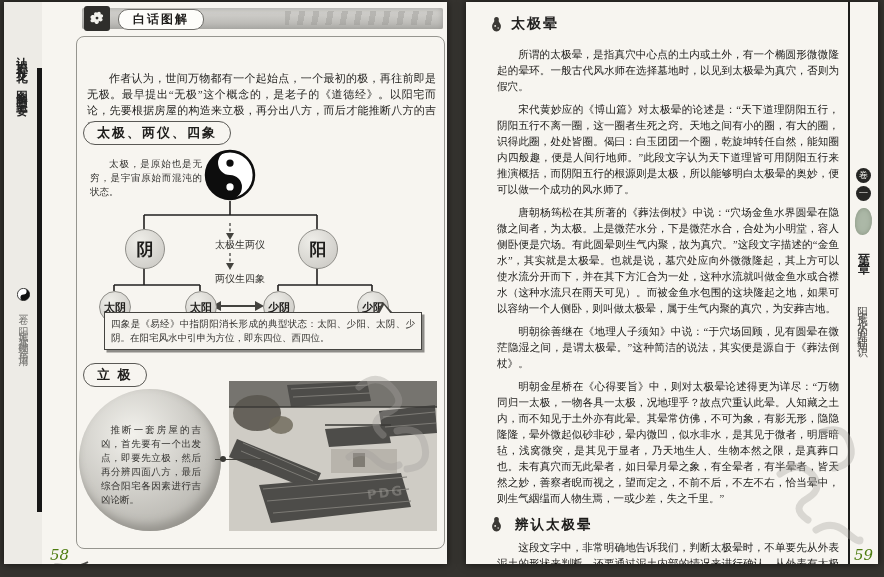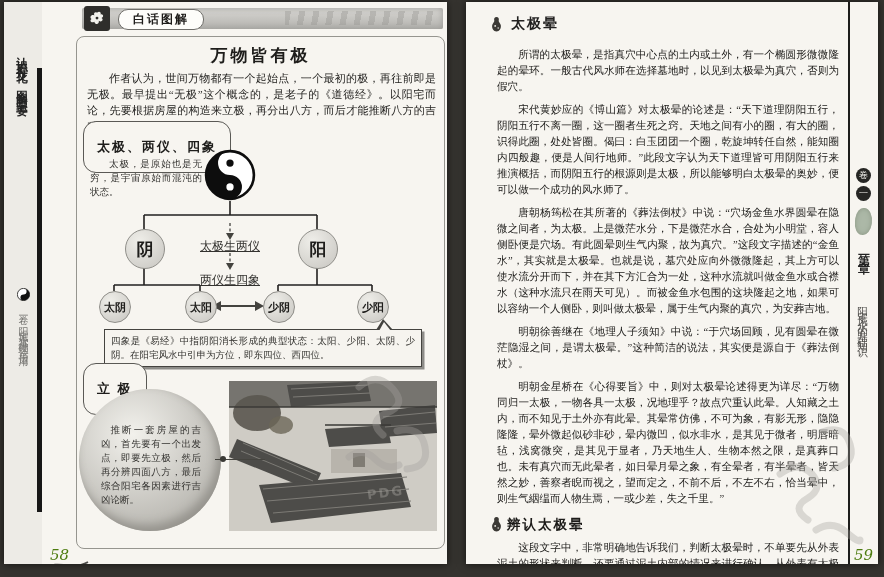--- a/index.html
+++ b/index.html
@@ -27,41 +27,41 @@
   .ornament-box{position:absolute;left:80px;top:4px;width:26px;height:25px;background:#2f2e2b;border-radius:3px;
     display:flex;align-items:center;justify-content:center;}
   .header-tab{position:absolute;left:114px;top:7px;padding:1px 14px;background:#fdfdfa;border:1.2px solid #6f6e6a;
     border-radius:10px;font-weight:bold;font-size:12px;letter-spacing:2px;}
 
   
   .content-box{position:absolute;left:72px;top:34px;width:367px;height:511px;border:1.5px solid #96958f;border-radius:8px;}
   .page-title{position:absolute;left:0;right:0;top:7px;text-align:center;font-size:17px;font-weight:bold;letter-spacing:3px;}
   .intro{position:absolute;left:10px;right:8px;top:33px;font-family:"Liberation Serif","DejaVu Serif",serif;
     font-size:11px;line-height:16px;text-align:justify;text-indent:2em;}
-  .pill{position:absolute;left:6px;border:1.8px solid #5a5955;border-radius:13px;padding:16px 13px;
+  .pill{position:absolute;left:6px;border:1.8px solid #5a5955;border-radius:13px;padding:2px 13px;
     font-weight:bold;font-size:13px;letter-spacing:2px;background:#f7f5f0;}
 
   
   .diagram{position:absolute;left:5px;top:112px;width:356px;height:222px;}
   .anno{font-family:"DejaVu Serif",serif;font-size:9.5px;line-height:14px;color:#33322f;text-align:justify;}
   .taiji-note{position:absolute;left:2px;top:8px;width:112px;text-indent:2em;margin-left:6px;}
   .bubble{position:absolute;border:1.2px solid #44433f;background:#f6f4ef;padding:4px 6px;}
   .taiji-bubble{left:188px;top:8px;width:88px;border-radius:6px;}
   .tri{position:absolute;width:0;height:0;}
   .tri-left-o{left:-10px;border-top:6px solid transparent;border-bottom:6px solid transparent;border-right:10px solid #44433f;}
   .tri-left-i{left:-7px;border-top:5px solid transparent;border-bottom:5px solid transparent;border-right:8px solid #f6f4ef;}
   .liangyi-note{left:266px;top:58px;width:84px;}
-  .sixiang-note{left:22px;top:180px;width:304px;box-shadow:2.5px 2.5px 0 #8d8c88;}
+  .sixiang-note{left:22px;top:163px;width:304px;box-shadow:2.5px 2.5px 0 #8d8c88;}
   .tri-up-o{top:-11px;right:28px;border-left:7px solid transparent;border-right:10px solid transparent;border-bottom:11px solid #44433f;}
   .tri-up-i{top:-8px;right:30px;border-left:5px solid transparent;border-right:7px solid transparent;border-bottom:9px solid #f6f4ef;}
   .node{position:absolute;border-radius:50%;border:1px solid #8f8e89;text-align:center;font-weight:bold;
     background:radial-gradient(circle at 35% 30%,#efeee9,#c7c5c0);display:flex;align-items:center;justify-content:center;}
   .node-big{width:38px;height:38px;font-size:17px;top:80px;}
   .node-small{width:30px;height:30px;font-size:11px;top:142px;}
-  .step-label{position:absolute;width:70px;text-align:center;font-size:12px;color:#33322f;font-family:"DejaVu Serif",serif;text-decoration:underline;}
+  .step-label{position:absolute;width:70px;text-align:right;font-size:10px;color:#33322f;font-family:"DejaVu Serif",serif;}
 
   
   .liji-circle{position:absolute;left:2px;top:352px;width:142px;height:142px;border-radius:50%;
     background:radial-gradient(circle at 38% 32%,#f2f1ec,#b6b4ae 78%,#a5a39d);box-shadow:inset -4px -6px 10px #96948e;}
   .liji-note{position:absolute;left:22px;top:34px;width:100px;text-indent:1em;}
   .connector-line{position:absolute;left:138px;top:422px;width:50px;height:0;border-top:1.4px solid #45443f;z-index:3;}
   .connector-dot{position:absolute;left:143px;top:419px;width:6px;height:6px;border-radius:50%;background:#3a3935;z-index:3;}
   .photo{position:absolute;left:152px;top:344px;width:208px;height:150px;background:#cfccc5;overflow:hidden;}
 
   
@@ -71,21 +71,21 @@
 
   
   .pagenum{position:absolute;font-family:"DejaVu Serif",serif;font-style:italic;font-size:15px;color:#4d7c0f;}
 
   
   .r-heading{position:absolute;left:24px;display:flex;align-items:center;gap:8px;font-size:14px;font-weight:bold;
     letter-spacing:2px;color:#222120;}
   .r-body{position:absolute;left:24px;top:38px;width:356px;font-family:"Liberation Serif","DejaVu Serif",serif;
     font-size:10.6px;line-height:16px;text-align:justify;color:#1c1b19;}
   .r-body p{margin:7px;text-indent:2em;}
-  .r-heading2{display:flex;align-items:center;gap:4px;font-family:"Liberation Sans","DejaVu Sans",sans-serif;
+  .r-heading2{display:flex;align-items:center;gap:12px;font-family:"Liberation Sans","DejaVu Sans",sans-serif;
     font-size:13.5px;font-weight:bold;letter-spacing:2px;margin:9px 0 6px 0;text-indent:0;}
   .sidebar-line{position:absolute;left:382px;top:0;width:1.6px;height:562px;background:#1d1d1b;}
   .badge{position:absolute;left:390px;width:15px;height:15px;border-radius:50%;background:#262624;color:#f4f3ef;
     font-size:9px;display:flex;align-items:center;justify-content:center;}
   .seal-stamp{position:absolute;left:389px;top:206px;width:17px;height:27px;background:#93a48f;opacity:.75;
     border-radius:45% 55% 50% 50%;box-shadow:inset 0 0 5px #66765f;transform:rotate(7deg);}
   .chapter-label{position:absolute;left:389px;top:242px;font-weight:bold;font-size:12px;letter-spacing:4px;color:#222;}
   .chapter-title{position:absolute;left:390px;top:296px;font-size:10.5px;letter-spacing:5px;color:#4c4b48;height:230px;}
 </style>
 </head>
@@ -115,21 +115,20 @@
     </div>
     <div class="ornament-box">
       <svg width="18" height="18" viewBox="0 0 20 20">
         <path d="M10,3 C12,1 15,2 14,5 C17,4 18,8 15,9 C18,11 15,14 12,12 C13,16 8,17 7,13 C4,15 1,12 4,10 C1,8 4,4 7,6 C6,3 8,2 10,3 Z" fill="#f2f1ec"></path>
         <circle cx="10" cy="9" r="1.6" fill="#2f2e2b"></circle>
       </svg>
     </div>
     <div class="header-tab">白话图解</div>
 
     <div class="content-box">
-      <div class="page-title">万物皆有极</div>
       <div class="intro">作者认为，世间万物都有一个起始点，一个最初的极，再往前即是无极。最早提出“无极”这个概念的，是老子的《道德经》。以阳宅而论，先要根据房屋的构造来立极，再分出八方，而后才能推断八方的吉凶。</div>
 
       <div class="pill" style="top:84px;">太极、两仪、四象</div>
 
       <div class="diagram">
 
         <svg width="356" height="222" style="position:absolute;left:0;top:0;">
           <g stroke="#222120" stroke-width="1.6" fill="none">
             <path d="M148,52 L148,66 M62,66 L235,66 M62,66 L62,80 M235,66 L235,80"></path>
             <path d="M62,118 L62,136 M32,136 L118,136 M32,136 L32,142 M118,136 L118,142"></path>

